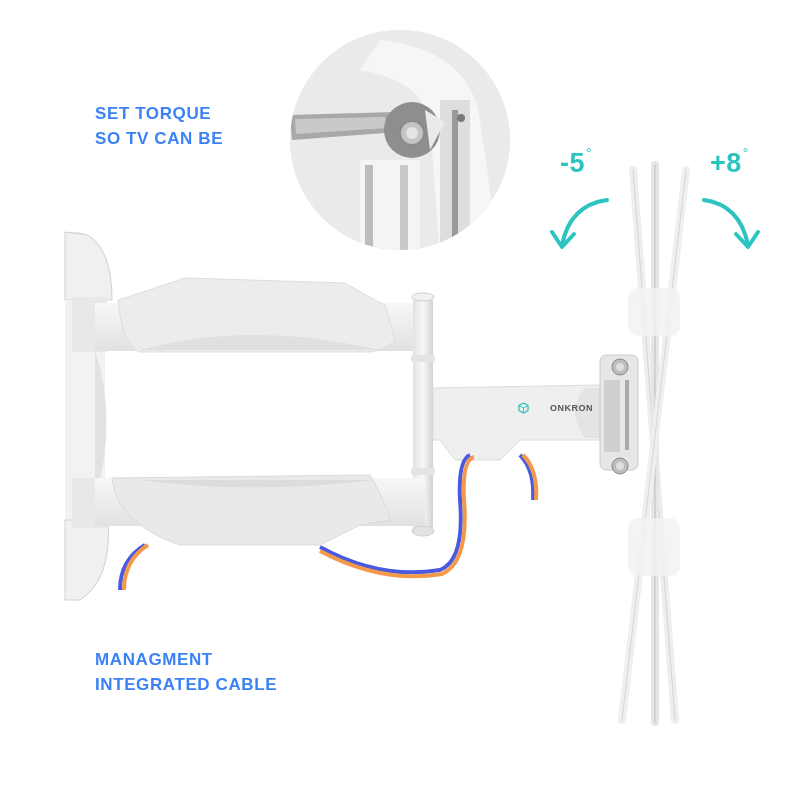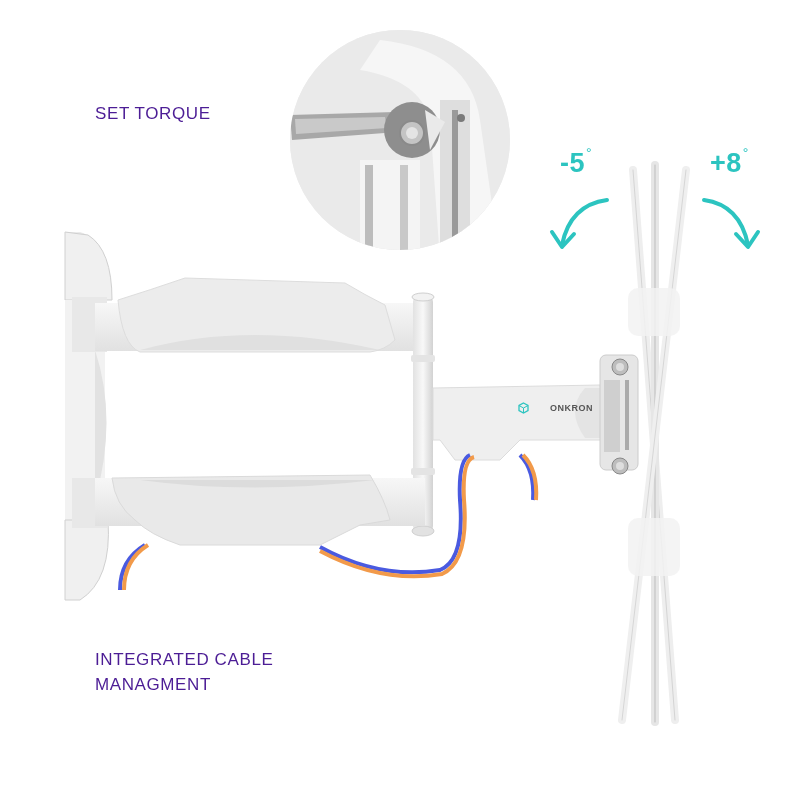--- a/index.html
+++ b/index.html
@@ -1,17 +1,17 @@
 <!DOCTYPE html>
 <html><head>
 <meta charset="utf-8">
 <style>
   html, body { margin:0; padding:0; background:#ffffff; }
   body { width:800px; height:800px; position:relative; overflow:hidden; font-family:"Liberation Sans", "DejaVu Sans", sans-serif; }
-  .caption { position:absolute; color:#4c1d95; font-size:17px; line-height:25px; letter-spacing:0.6px; font-weight:400; }
+  .caption { position:absolute; color:#3b82f6; font-size:17px; line-height:25px; letter-spacing:0.6px; font-weight:700; }
   .caption div { white-space:nowrap; }
   #cap-top { left:95px; top:101px; }
   #cap-bottom { left:95px; top:647px; }
   .angle { position:absolute; color:#2cc4c0; font-size:27px; font-weight:700; letter-spacing:0.5px; }
   .angle sup { font-size:14px; font-weight:400; vertical-align:top; position:relative; top:-3px; margin-left:1px; }
   #angle-neg { left:560px; top:148px; }
   #angle-pos { left:710px; top:148px; }
   svg { position:absolute; left:0; top:0; }
   .logo { position:absolute; left:518px; top:402px; font-size:9px; color:#555; letter-spacing:0.5px; display:flex; align-items:center; gap:21px; font-weight:700; }
 </style>
@@ -127,25 +127,26 @@
   <g fill="none" stroke="#2cc4c0" stroke-width="4" stroke-linecap="round" stroke-linejoin="round">
     <path d="M607 200 Q570 205 562 245"></path>
     <path d="M552 232 L562 247 L574 234"></path>
     <path d="M704 200 Q740 205 748 245"></path>
     <path d="M736 234 L748 247 L758 232"></path>
   </g>
 </svg>
 
 <div class="caption" id="cap-top">
   <div>SET TORQUE</div>
+  <div>SO TV CAN BE</div>
 </div>
 
 <div class="caption" id="cap-bottom">
+  <div>MANAGMENT</div>
   <div>INTEGRATED CABLE</div>
-  <div>MANAGMENT</div>
 </div>
 
 <div class="angle" id="angle-neg">
   <span>-5</span><sup>°</sup>
 </div>
 <div class="angle" id="angle-pos">
   <span>+8</span><sup>°</sup>
 </div>
 
 <div class="logo">

